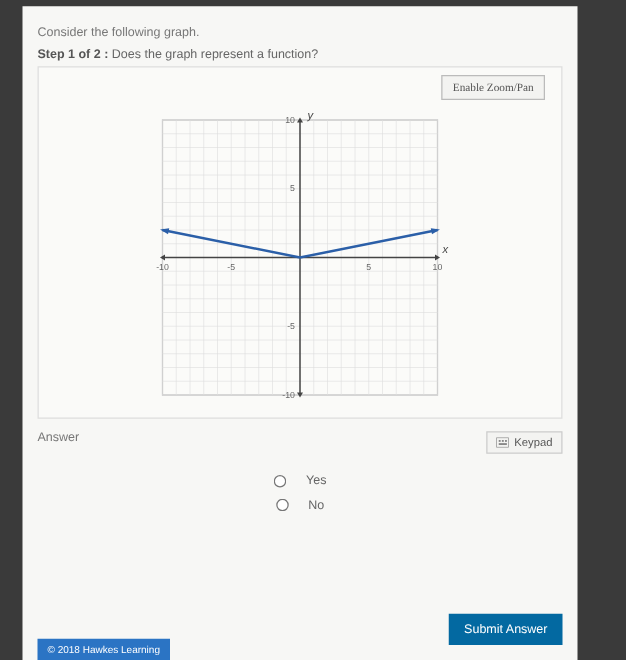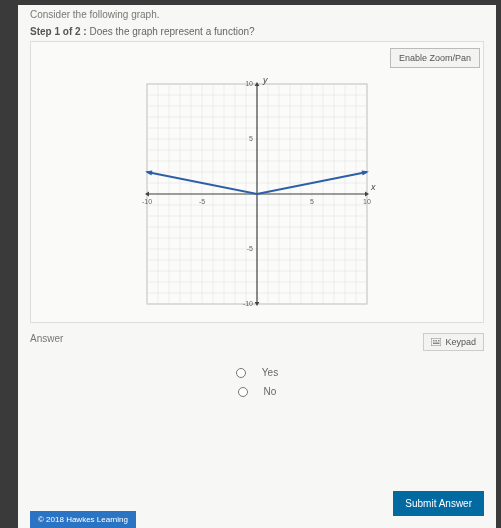--- a/index.html
+++ b/index.html
@@ -6,43 +6,44 @@
   body {
     font-family: Arial, sans-serif;
     background: #3a3a3a;
     width: 501px;
     height: 528px;
     overflow: hidden;
     padding: 5px 0 0 18px;
   }
   .page {
     background: #f7f7f5;
-    width: 478px;
+    width: 444px;
     height: 523px;
     position: relative;
-    padding: 4px 12px;
+    padding: 16px 12px;
   }
   .instr { font-size: 10px; color: #777; margin-bottom: 6px; }
   .step { font-size: 10px; color: #666; margin-bottom: 4px; }
   .step b { color: #555; }
   .panel {
     border: 1px solid #ddd;
     background: #fafaf8;
     padding: 4px 8px 8px;
     position: relative;
   }
   .zoom-btn {
     position: absolute;
-    right: 3px; top: 6px;
+    right: 13px; top: 6px;
     border: 1px solid #bbb;
     background: #f3f3f1;
     font-size: 9px;
     padding: 4px 8px;
     color: #555;
     cursor: pointer;
+    font-family: Liberation Serif, serif;
   }
   .graph-wrap {
     display: flex;
     justify-content: center;
     margin-top: 28px;
   }
   svg.graph { display: block; }
   .answer-head {
     font-size: 10px;
     color: #777;

